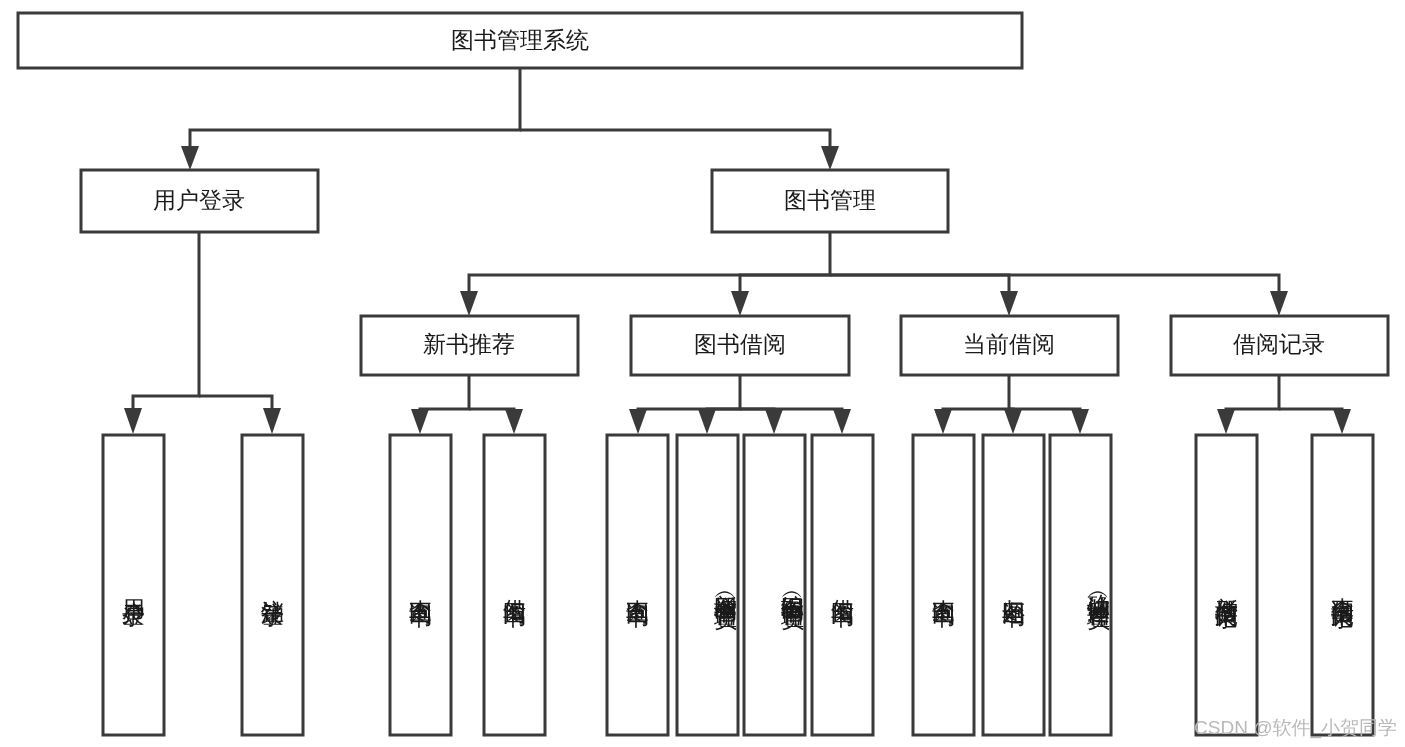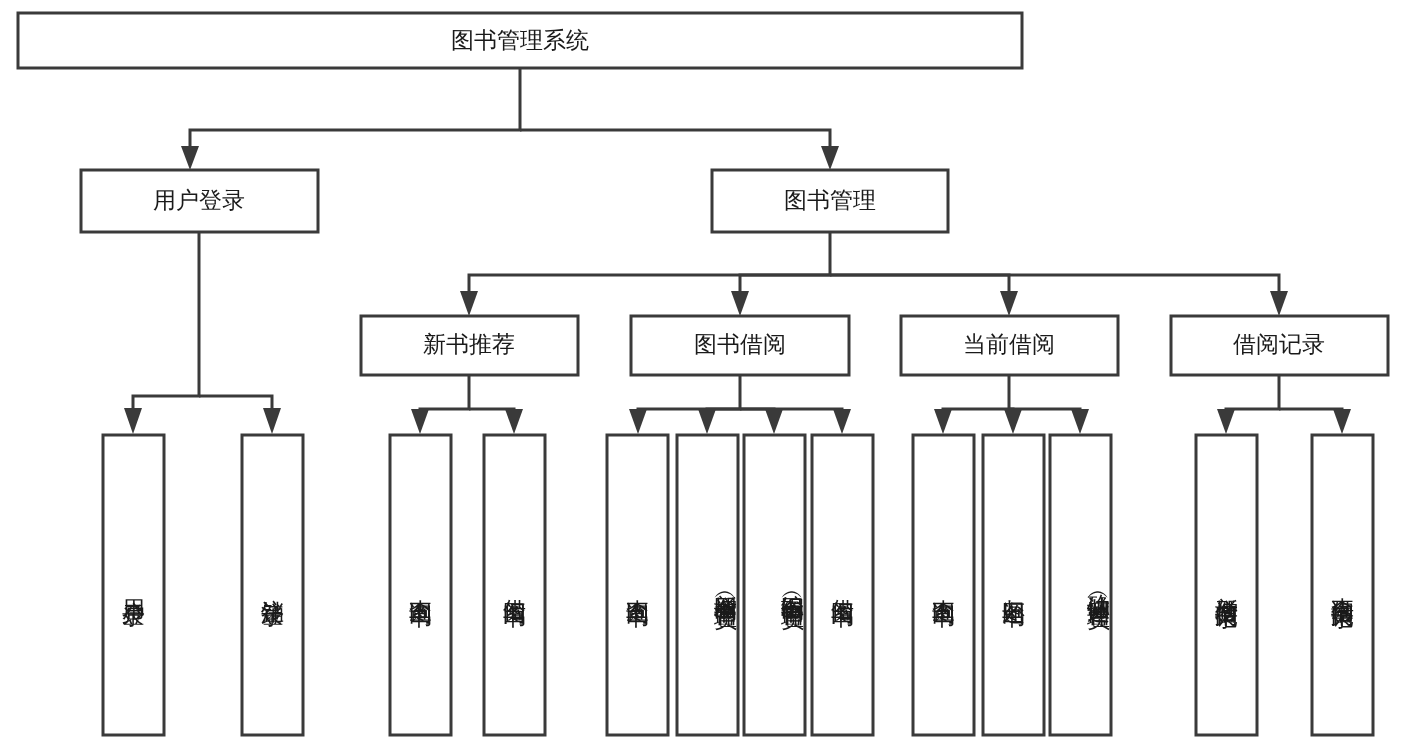--- a/index.html
+++ b/index.html
@@ -210,14 +210,15 @@
   <div class="node-label-v" style="left:744px; top:435px; width:61px; height:300px; align-items:flex-start;">编辑图书（管理员）</div>
   <div class="node-label-v" style="left:812px; top:435px; width:61px; height:300px;">借阅图书</div>
 
   <div class="node-label-v" style="left:913px; top:435px; width:61px; height:300px;">查询图书</div>
   <div class="node-label-v" style="left:983px; top:435px; width:61px; height:300px;">归还图书</div>
   <div class="node-label-v" style="left:1050px; top:435px; width:61px; height:300px; align-items:flex-start;">确认归还（管理员）</div>
 
   <div class="node-label-v" style="left:1196px; top:435px; width:61px; height:300px;">新增借阅记录</div>
   <div class="node-label-v" style="left:1312px; top:435px; width:61px; height:300px;">查询借阅记录</div>
 
+  <div class="watermark">CSDN @软件_小贺同学</div>
 
 </div>
 
 </body></html>

